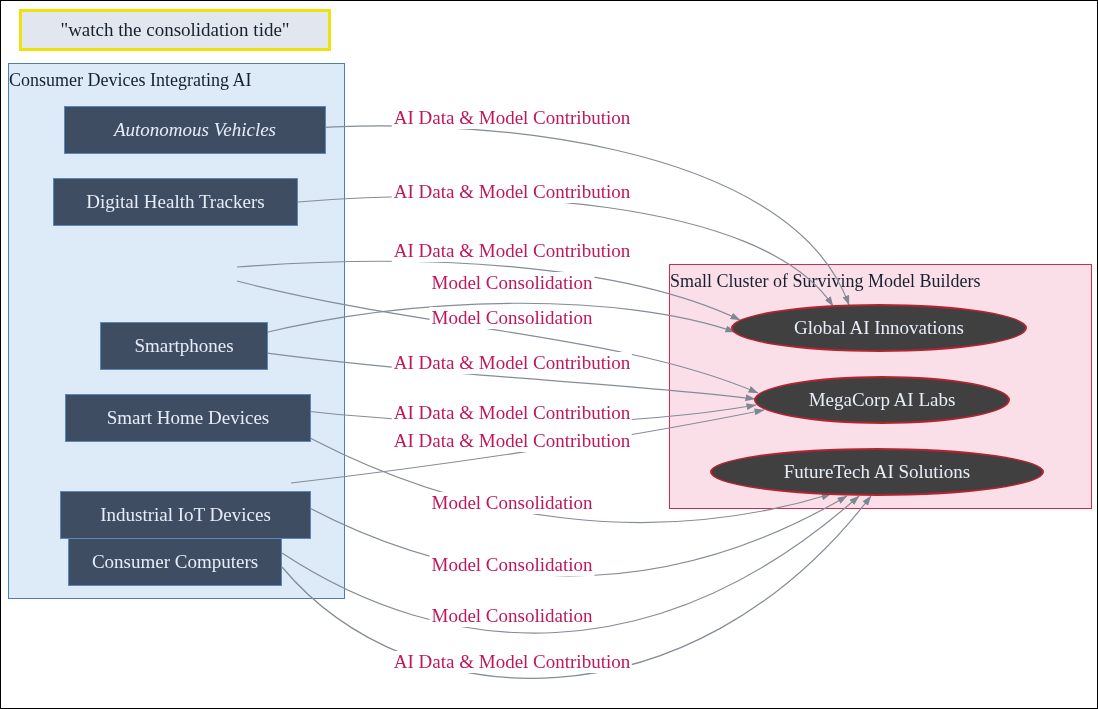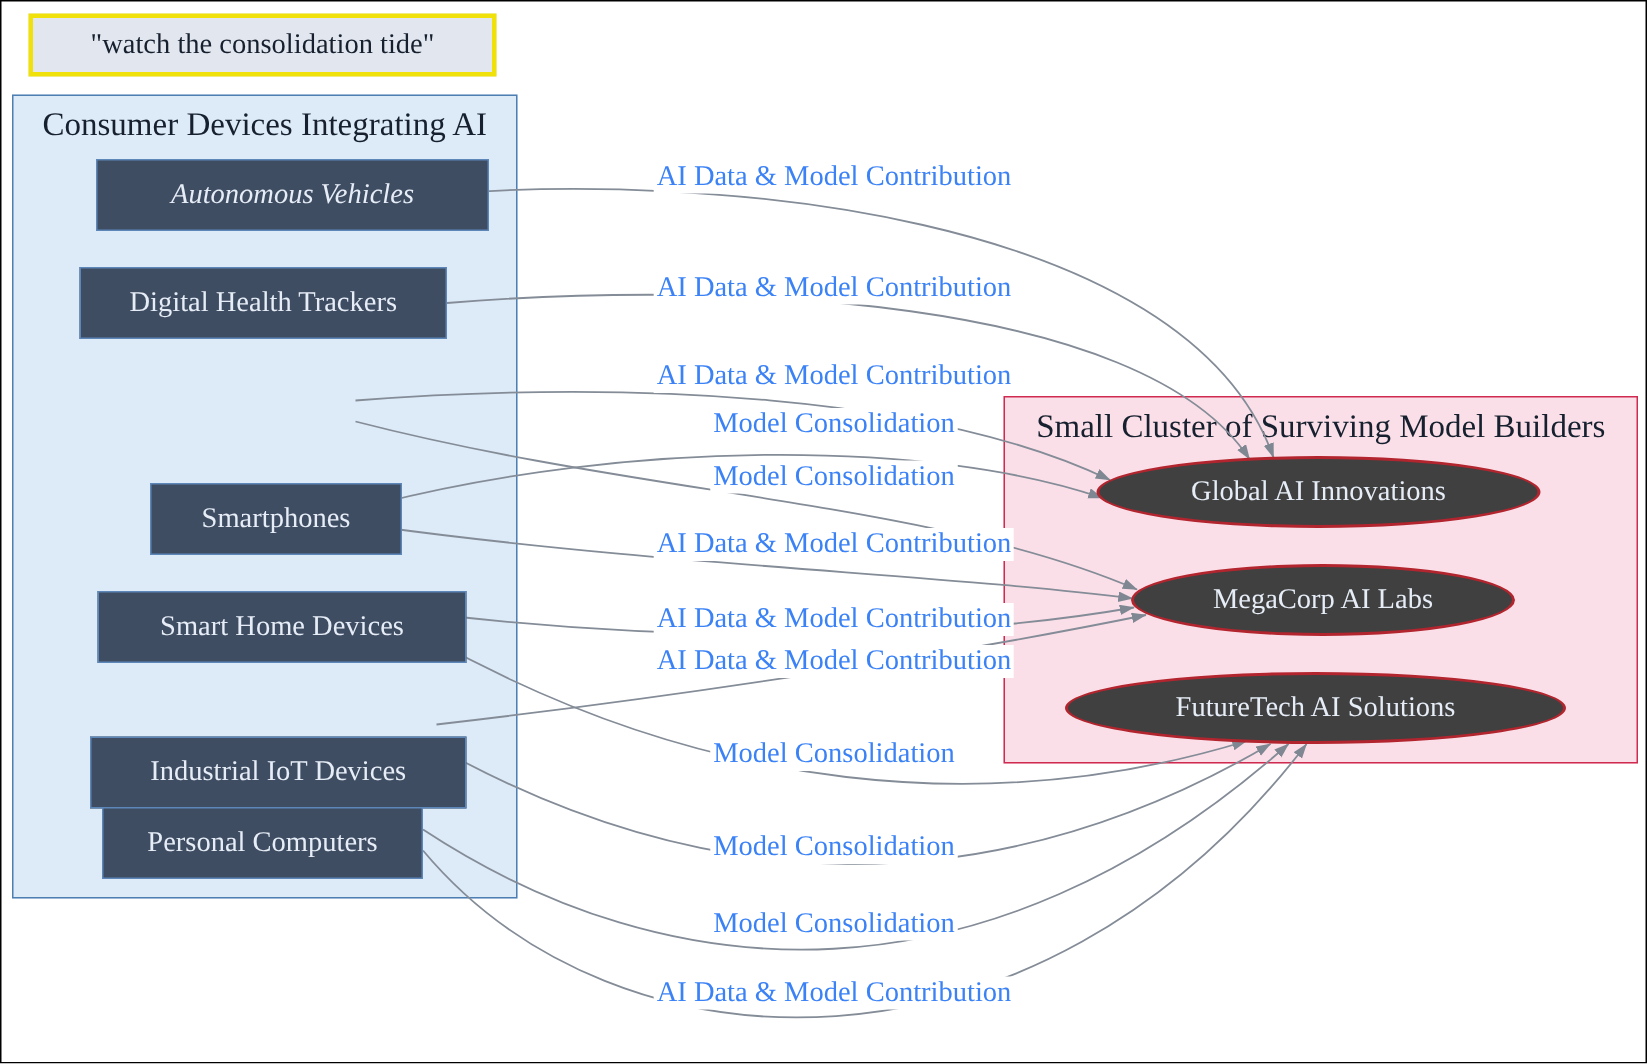--- a/index.html
+++ b/index.html
@@ -14,21 +14,21 @@
   .cluster { position:absolute; box-sizing:border-box; }
   .cluster-devices {
     left:7px; top:62px; width:337px; height:536px;
     background:#ddeaf8; border:1px solid #4d7fb3;
   }
   .cluster-builders {
     left:668px; top:263px; width:423px; height:245px;
     background:#fbdfe8; border:1px solid #cf2b50;
   }
   .cluster-label {
-    text-align:center; padding-top:6px; font-size:22px; color:#16202e; white-space:nowrap;
+    text-align:left; padding-top:6px; font-size:18px; color:#16202e; white-space:nowrap;
   }
 
   .note {
     position:absolute; left:18px; top:8px; width:306px; height:36px;
     background:#e2e6ee; border:3px solid #f1e10a; color:#16202e;
     font-size:19px; display:flex; align-items:center; justify-content:center;
     white-space:nowrap;
   }
 
   .dnode {
@@ -39,21 +39,21 @@
   }
   .bnode {
     position:absolute; height:48px; box-sizing:border-box;
     background:#404040; border:2px solid #b3252e; border-radius:50%;
     color:#e6edf7; font-size:19px; display:flex; align-items:center; justify-content:center;
     white-space:nowrap;
   }
 
   .elabel {
     position:absolute; transform:translate(-50%,-50%); white-space:nowrap;
-    font-size:19px; color:#3b82f6; background:#ffffff; padding:0 2px;margin-left:44px;
+    font-size:19px; color:#be185d; background:#ffffff; padding:0 2px;
   }
 </style>
 </head>
 <body>
 
 <div class="stage">
 
   <div class="cluster cluster-devices">
     <div class="cluster-label">Consumer Devices Integrating AI</div>
   </div>
@@ -81,21 +81,21 @@
     <path class="edge" marker-end="url(#arrowhead)" d="M281,566 C410,720 690,730 870,495"></path>
   </svg>
 
   <div class="note">"watch the consolidation tide"</div>
 
   <div class="dnode" style="left:63px;  top:105px; width:262px;font-style:italic;">Autonomous Vehicles</div>
   <div class="dnode" style="left:52px;  top:177px; width:245px;">Digital Health Trackers</div>
   <div class="dnode" style="left:99px;  top:321px; width:168px;font-family:Liberation Serif, serif;">Smartphones</div>
   <div class="dnode" style="left:64px;  top:393px; width:246px;">Smart Home Devices</div>
   <div class="dnode" style="left:59px;  top:490px; width:251px;">Industrial IoT Devices</div>
-  <div class="dnode" style="left:67px;  top:537px; width:214px;">Personal Computers</div>
+  <div class="dnode" style="left:67px;  top:537px; width:214px;">Consumer Computers</div>
 
   <div class="bnode" style="left:730px; top:303px; width:296px;">Global AI Innovations</div>
   <div class="bnode" style="left:709px; top:447px; width:334px;">FutureTech AI Solutions</div>
   <div class="bnode" style="left:753px; top:375px; width:256px;">MegaCorp AI Labs</div>
 
   <div class="elabel" style="left:511px; top:117px;">AI Data &amp; Model Contribution</div>
   <div class="elabel" style="left:511px; top:191px;">AI Data &amp; Model Contribution</div>
   <div class="elabel" style="left:511px; top:250px;">AI Data &amp; Model Contribution</div>
   <div class="elabel" style="left:511px; top:282px;">Model Consolidation</div>
   <div class="elabel" style="left:511px; top:317px;">Model Consolidation</div>

